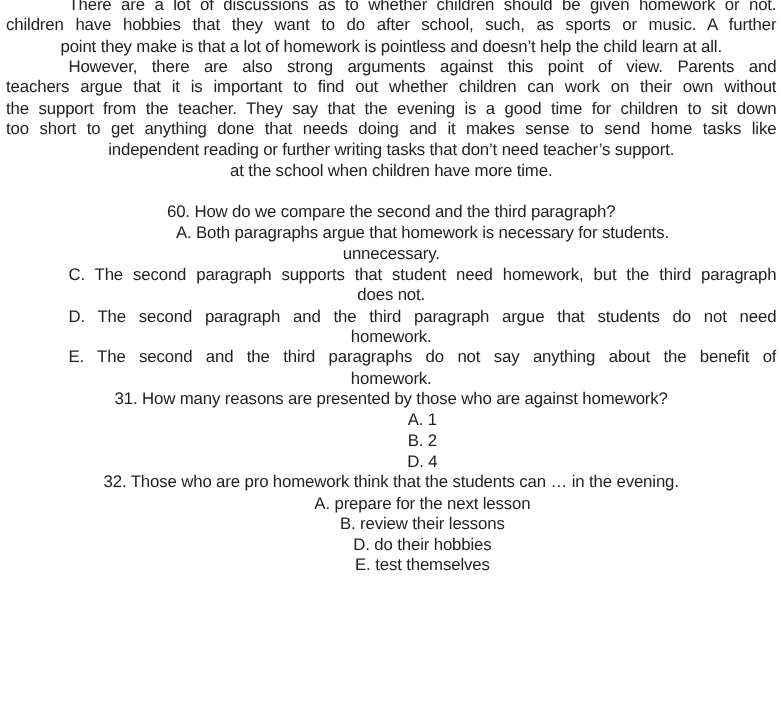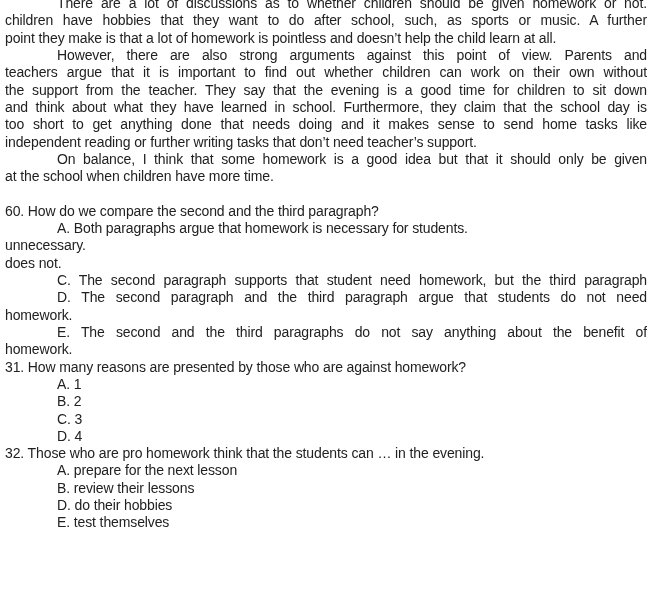--- a/index.html
+++ b/index.html
@@ -17,21 +17,21 @@
     padding-left: 5px;
     padding-right: 4px;
     margin-top: -5px;
     color: #212121;
   }
   .line {
     height: 17.32px;
     line-height: 17.32px;
     font-size: 14px;
     letter-spacing: -0.12px;
-    text-align: left;
+    text-align: center;
     overflow: hidden;
     white-space: normal;
   }
   
   .j {
     text-align: justify;
     text-align-last: justify;
   }
   
   .ind {
@@ -47,43 +47,40 @@
 <div class="page" style="color: rgb(33, 33, 33);">
 
   <div class="line j ind">There are a lot of discussions as to whether children should be given homework or not.</div>
 
   <div class="line j">children have hobbies that they want to do after school, such, as sports or music. A further</div>
   <div class="line">point they make is that a lot of homework is pointless and doesn’t help the child learn at all.</div>
 
   <div class="line j ind">However, there are also strong arguments against this point of view. Parents and</div>
   <div class="line j">teachers argue that it is important to find out whether children can work on their own without</div>
   <div class="line j">the support from the teacher. They say that the evening is a good time for children to sit down</div>
-  <div class="line j">and think about what they have learned in school. Furthermore, they claim that the school day is</div>
   <div class="line j">too short to get anything done that needs doing and it makes sense to send home tasks like</div>
   <div class="line">independent reading or further writing tasks that don’t need teacher’s support.</div>
 
-  <div class="line j ind">On balance, I think that some homework is a good idea but that it should only be given</div>
   <div class="line">at the school when children have more time.</div>
 
   <div class="line blank"></div>
 
   <div class="line">60. How do we compare the second and the third paragraph?</div>
   <div class="line ind">A. Both paragraphs argue that homework is necessary for students.</div>
   <div class="line">unnecessary.</div>
+  <div class="line j ind">C. The second paragraph supports that student need homework, but the third paragraph</div>
   <div class="line">does not.</div>
-  <div class="line j ind">C. The second paragraph supports that student need homework, but the third paragraph</div>
   <div class="line j ind">D. The second paragraph and the third paragraph argue that students do not need</div>
   <div class="line">homework.</div>
   <div class="line j ind">E. The second and the third paragraphs do not say anything about the benefit of</div>
   <div class="line">homework.</div>
 
   <div class="line">31. How many reasons are presented by those who are against homework?</div>
   <div class="line ind">A. 1</div>
   <div class="line ind">B. 2</div>
-  <div class="line ind">C. 3</div>
   <div class="line ind">D. 4</div>
 
   <div class="line">32. Those who are pro homework think that the students can … in the evening.</div>
   <div class="line ind">A. prepare for the next lesson</div>
   <div class="line ind">B. review their lessons</div>
   <div class="line ind">D. do their hobbies</div>
   <div class="line ind">E. test themselves</div>
 
 </div>
 

